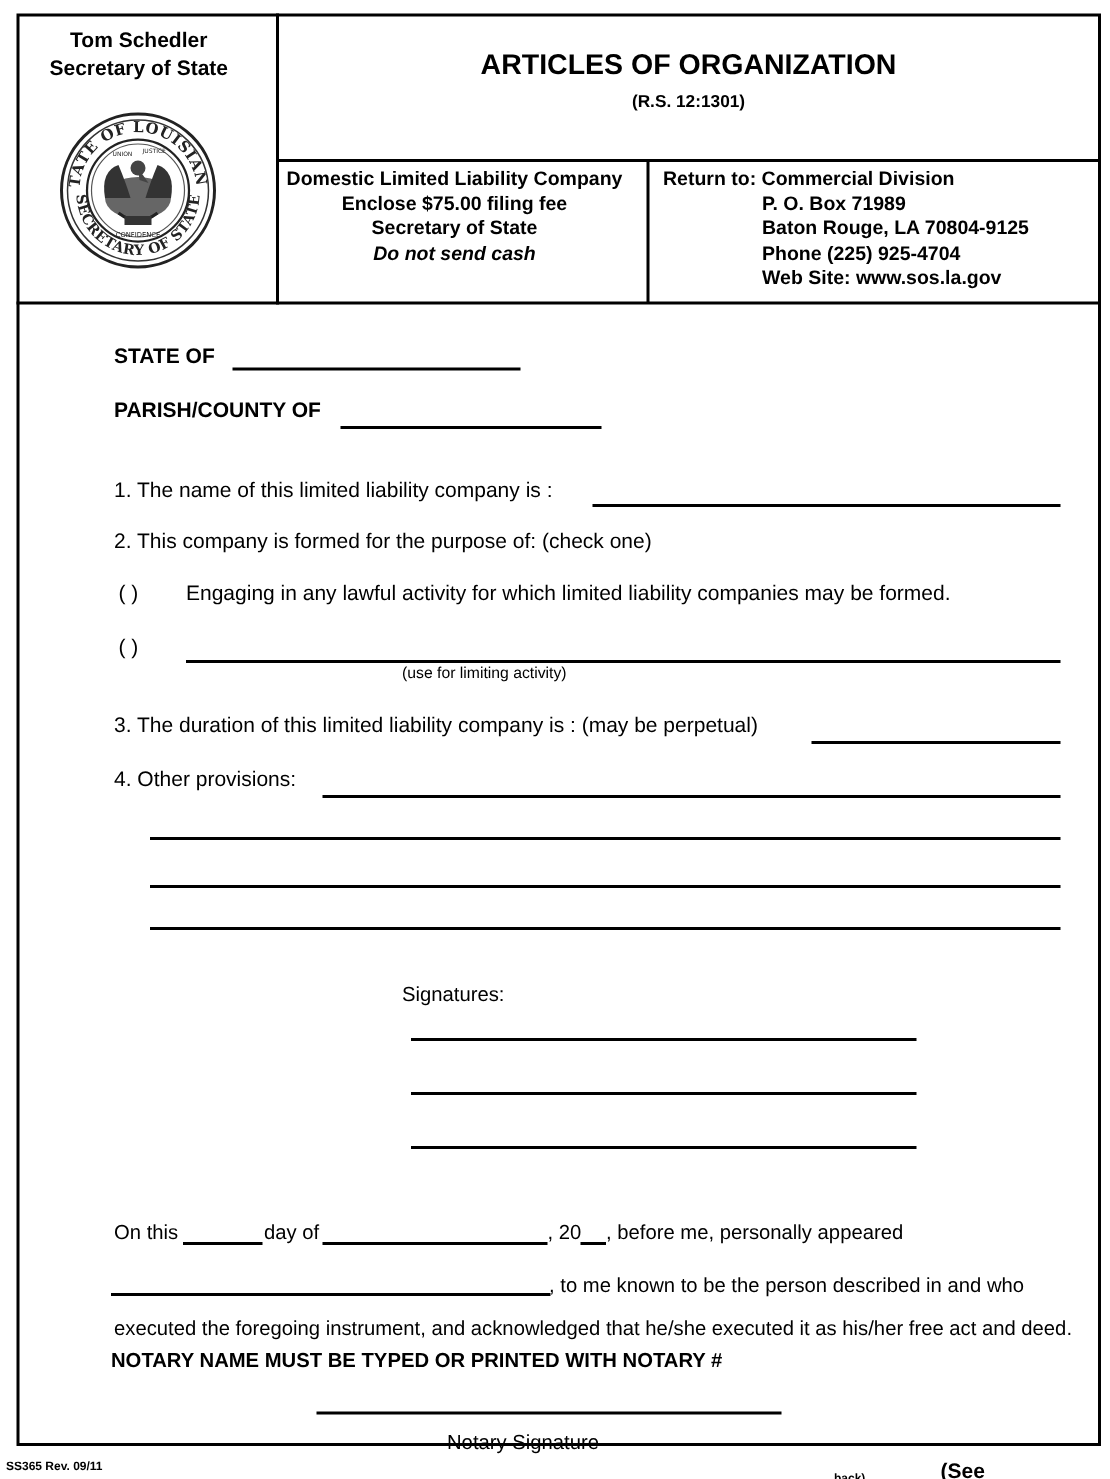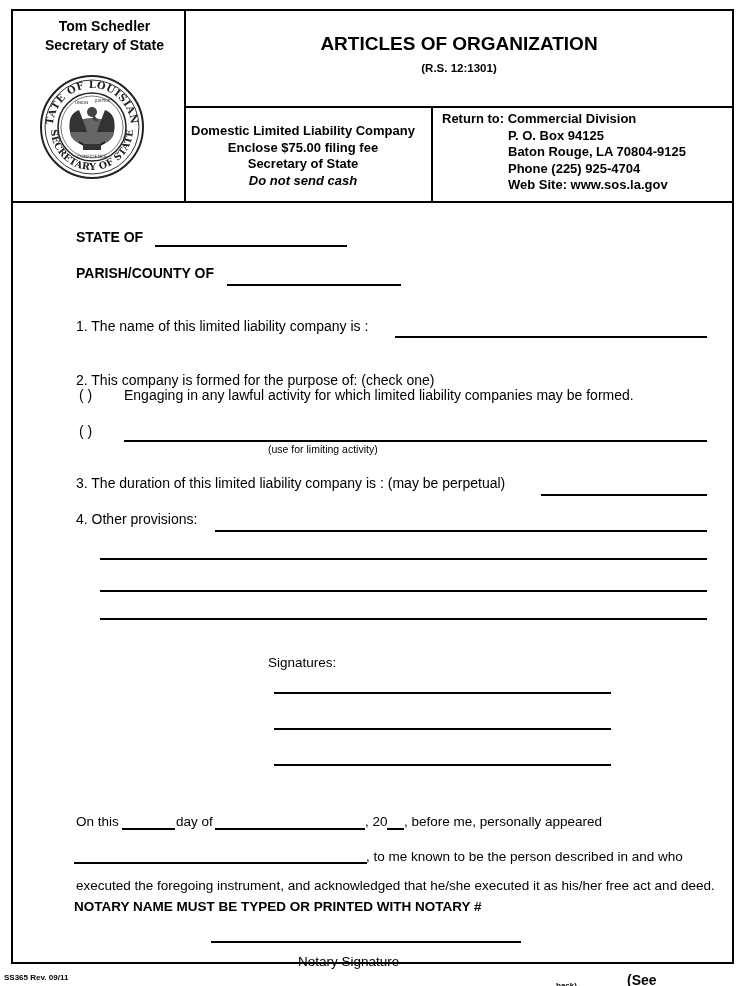--- a/index.html
+++ b/index.html
@@ -22,21 +22,21 @@
 </head>
 <body>
 
 <div class="frame"></div>
 
 <div class="hline" style="left:11px; top:201px; width:721px;"></div>
 <div class="vline" style="left:184px; top:9px; height:194px;"></div>
 <div class="hline" style="left:184px; top:106px; width:548px;"></div>
 <div class="vline" style="left:431px; top:106px; height:96px;"></div>
 
-<div class="abs bold center t14" style="left:14px; top:17px; width:181px; line-height:19px;">
+<div class="abs bold center t14" style="left:2px; top:17px; width:181px; line-height:19px;">
   <div>Tom Schedler</div>
   <div>Secretary of  State</div>
 </div>
 
 <svg class="seal" viewBox="0 0 106 106">
   <circle cx="53" cy="53" r="51" fill="#fff" stroke="#222" stroke-width="2"></circle>
   <circle cx="53" cy="53" r="47" fill="none" stroke="#333" stroke-width="1"></circle>
   <circle cx="53" cy="53" r="34" fill="#fff" stroke="#222" stroke-width="1.5"></circle>
   <circle cx="53" cy="53" r="31" fill="none" stroke="#555" stroke-width="0.8"></circle>
   <defs>
@@ -58,48 +58,48 @@
   <path d="M40 68 Q53 78 66 68" fill="none" stroke="#222" stroke-width="2"></path>
   <rect x="44" y="70" width="18" height="6" fill="#333"></rect>
   <text x="53" y="84" font-family="DejaVu Sans, sans-serif" font-size="4.5" text-anchor="middle" fill="#222">CONFIDENCE</text>
   <text x="36" y="30" font-family="DejaVu Sans, sans-serif" font-size="4" fill="#222">UNION</text>
   <text x="56" y="28" font-family="DejaVu Sans, sans-serif" font-size="4" fill="#222">JUSTICE</text>
 </svg>
 
 <div class="abs bold center" style="left:186px; top:33px; width:546px; font-size:19px;">ARTICLES OF ORGANIZATION</div>
 <div class="abs bold center" style="left:186px; top:62px; width:546px; font-size:11.5px;">(R.S. 12:1301)</div>
 
-<div class="abs hdr-block center" style="left:186px; top:111px; width:234px;margin-top:12px;">
+<div class="abs hdr-block center" style="left:186px; top:111px; width:234px;">
   <div>Domestic Limited Liability Company</div>
   <div>Enclose $75.00 filing fee</div>
   <div>Secretary of State</div>
   <div style="font-style:italic;">Do not send cash</div>
 </div>
 
 <div class="abs hdr-block" style="left:442px; top:111px; width:285px;">
   <div>Return to: Commercial Division</div>
-  <div style="padding-left:66px;">P. O. Box 94125</div>
+  <div style="padding-left:66px;">P. O. Box 71989</div>
   <div style="padding-left:66px;">Baton Rouge, LA  70804-9125</div>
   <div style="padding-left:66px;">Phone (225) 925-4704</div>
   <div style="padding-left:66px;">Web Site:  www.sos.la.gov</div>
 </div>
 
 <div class="abs bold t14" style="left:76px; top:229px;">STATE OF</div>
 <input class="blank" style="left: 155px; top: 228px; width: 190px;" value="">
 <div class="field-line" style="left:155px; top:245px; width:192px;"></div>
 
 <div class="abs bold t14" style="left:76px; top:265px;">PARISH/COUNTY OF</div>
 <input class="blank" style="left: 227px; top: 264px; width: 172px;" value="">
 <div class="field-line" style="left:227px; top:284px; width:174px;"></div>
 
 <div class="abs t14" style="left:76px; top:318px;">1.  The name of this limited liability company is :</div>
 <input class="blank" style="left: 395px; top: 318px; width: 310px;" value="">
 <div class="field-line" style="left:395px; top:336px; width:312px;"></div>
 
-<div class="abs t14" style="left:76px; top:352px;margin-top:20px;">2.   This company is formed for the purpose of:  (check one)</div>
+<div class="abs t14" style="left:76px; top:352px;">2.   This company is formed for the purpose of:  (check one)</div>
 
 <div class="abs t14" style="left:79px; top:387px;">(  )</div>
 <div class="abs t14" style="left:124px; top:387px;">Engaging in any lawful activity for which limited liability companies may be formed.</div>
 
 <div class="abs t14" style="left:79px; top:423px;">(  )</div>
 <input class="blank" style="left: 124px; top: 423px; width: 581px;" value="">
 <div class="field-line" style="left:124px; top:440px; width:583px;"></div>
 <div class="abs" style="left:268px; top:443px; font-size:10.5px;">(use for limiting activity)</div>
 
 <div class="abs t14" style="left:76px; top:475px;">3.  The duration of this limited liability company is :  (may be perpetual)</div>

